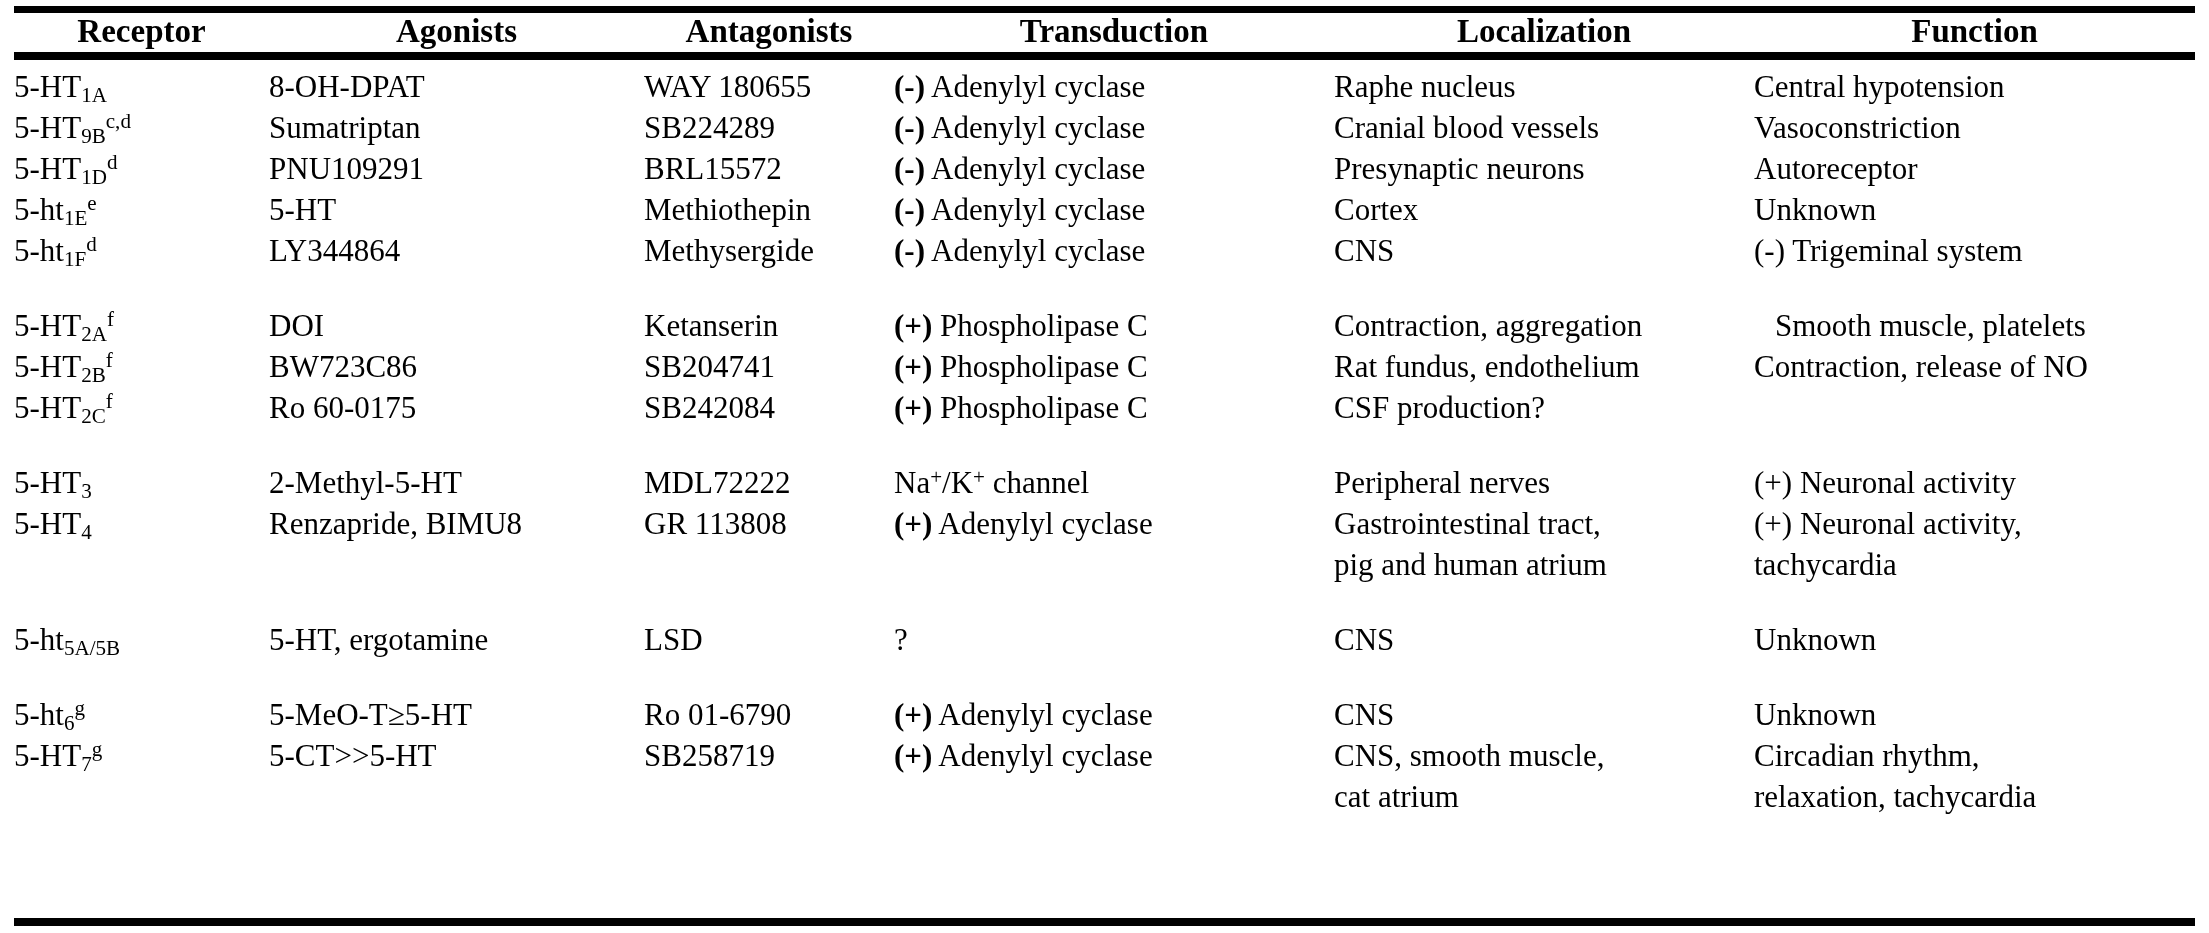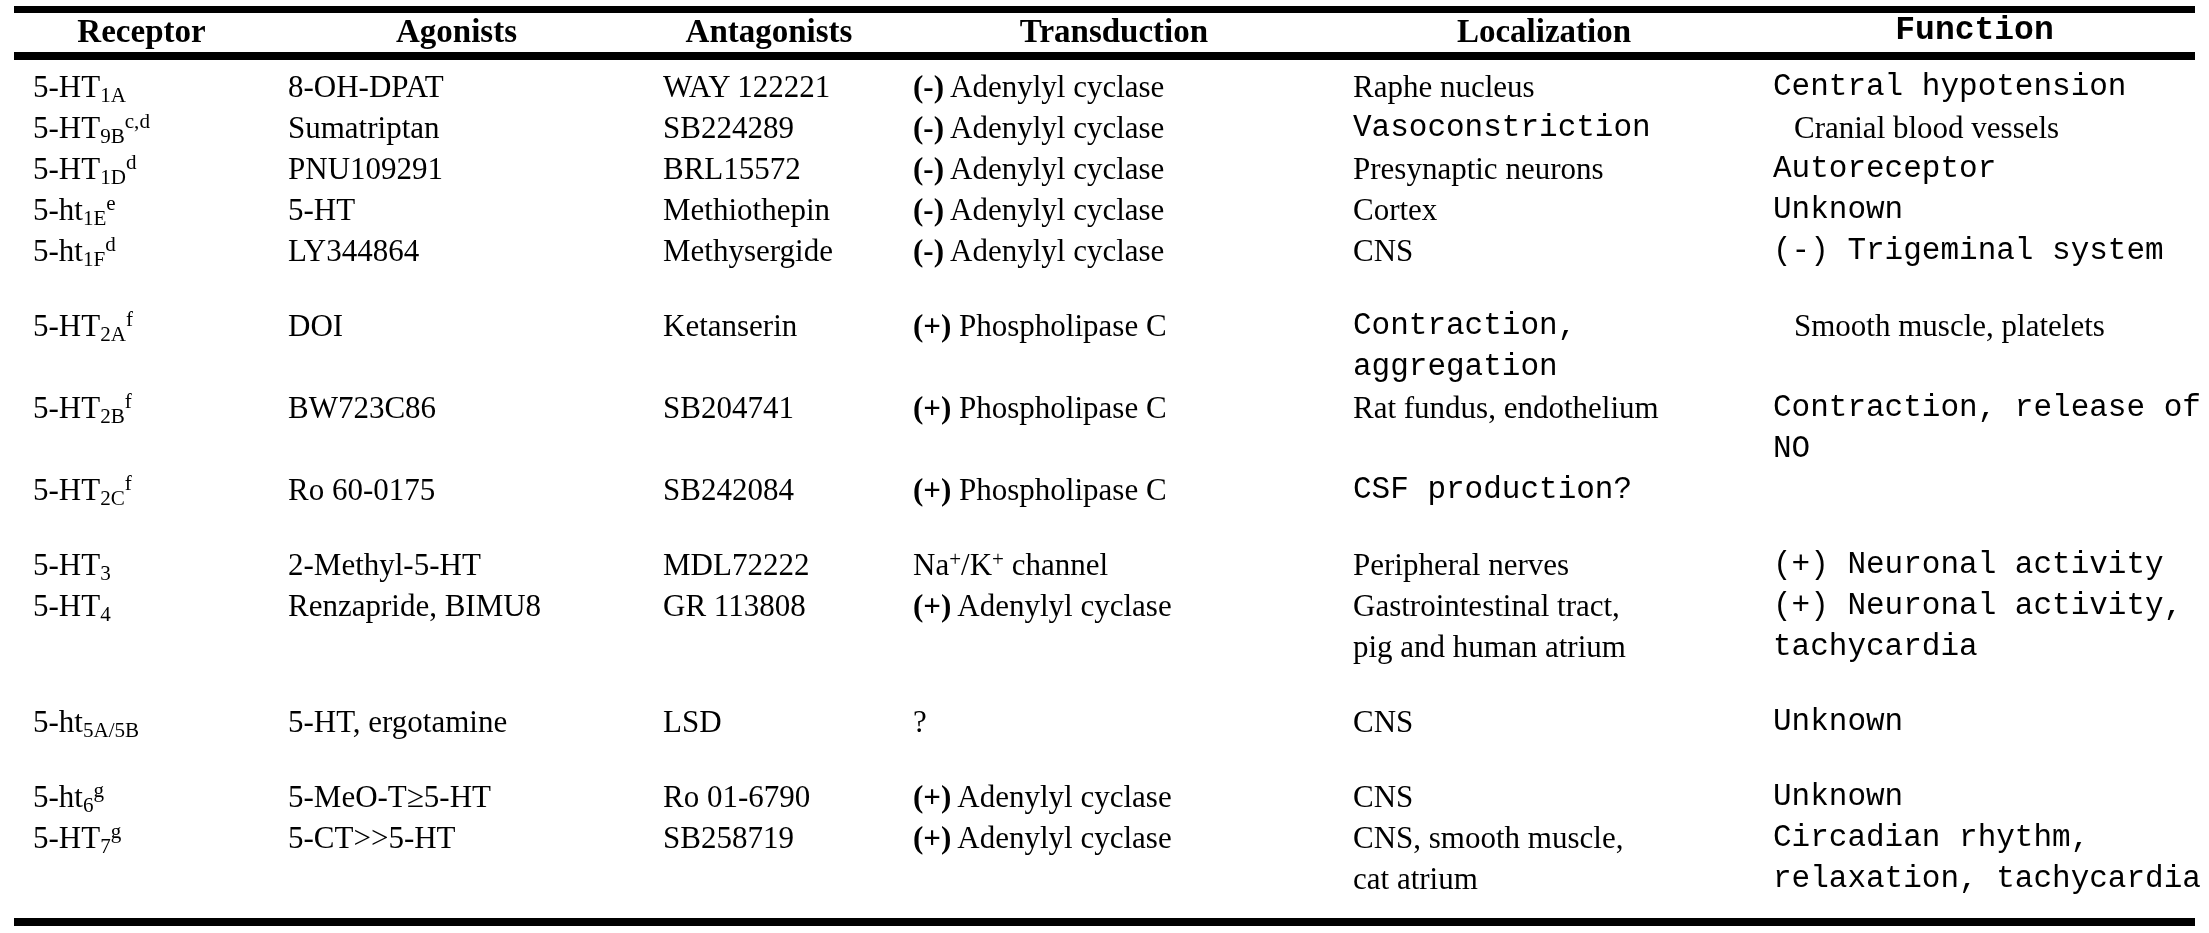--- a/index.html
+++ b/index.html
@@ -51,21 +51,20 @@
     white-space: nowrap;
   }
 
   
   .body-area {
     position: absolute;
     top: 66px;
     left: 14px;
     right: 14px;
     bottom: 16px;
-    margin-left: 19px;
   }
   .group {
     display: block;
   }
   .group + .group { margin-top: 34px; }
 
   .row {
     display: flex;
     align-items: flex-start;
   }
@@ -76,21 +75,21 @@
     text-align: left;
     white-space: pre-line;
   }
 
   
   .c0 { width: 255px; flex: 0 0 255px; }
   .c1 { width: 375px; flex: 0 0 375px; }
   .c2 { width: 250px; flex: 0 0 250px; }
   .c3 { width: 440px; flex: 0 0 440px; }
   .c4 { width: 420px; flex: 0 0 420px; }
-  .c5 { width: 441px; flex: 0 0 441px; font-family: Liberation Mono, monospace; }
+  .c5 { width: 441px; flex: 0 0 441px; }
 
   
   .rname { white-space: nowrap; font-size: 31px; }
   .rname sub {
     font-size: 0.68em;
     vertical-align: -0.22em;
     line-height: 0;
   }
   .rname sup, .sup {
     font-size: 0.68em;
@@ -120,32 +119,32 @@
     <div class="header-cell c5">Function</div>
   </div>
 
   <div class="rule rule-under-hd"></div>
 
   <div class="body-area" id="body-area">
       <div class="group">
         <div class="row">
           <div class="cell c0"><span class="rname">5-HT<sub>1A</sub></span></div>
           <div class="cell c1">8-OH-DPAT</div>
-          <div class="cell c2">WAY 122221</div>
+          <div class="cell c2">WAY 180655</div>
           <div class="cell c3"><span class="bold-sign">(-)</span> Adenylyl cyclase</div>
           <div class="cell c4">Raphe nucleus</div>
           <div class="cell c5">Central hypotension</div>
         </div>
         <div class="row">
           <div class="cell c0"><span class="rname">5-HT<sub>9B</sub><sup>c,d</sup></span></div>
           <div class="cell c1">Sumatriptan</div>
           <div class="cell c2">SB224289</div>
           <div class="cell c3"><span class="bold-sign">(-)</span> Adenylyl cyclase</div>
+          <div class="cell c4">Cranial blood vessels</div>
           <div class="cell c5">Vasoconstriction</div>
-          <div class="cell c4">Cranial blood vessels</div>
         </div>
         <div class="row">
           <div class="cell c0"><span class="rname">5-HT<sub>1D</sub><sup>d</sup></span></div>
           <div class="cell c1">PNU109291</div>
           <div class="cell c2">BRL15572</div>
           <div class="cell c3"><span class="bold-sign">(-)</span> Adenylyl cyclase</div>
           <div class="cell c4">Presynaptic neurons</div>
           <div class="cell c5">Autoreceptor</div>
         </div>
         <div class="row">

